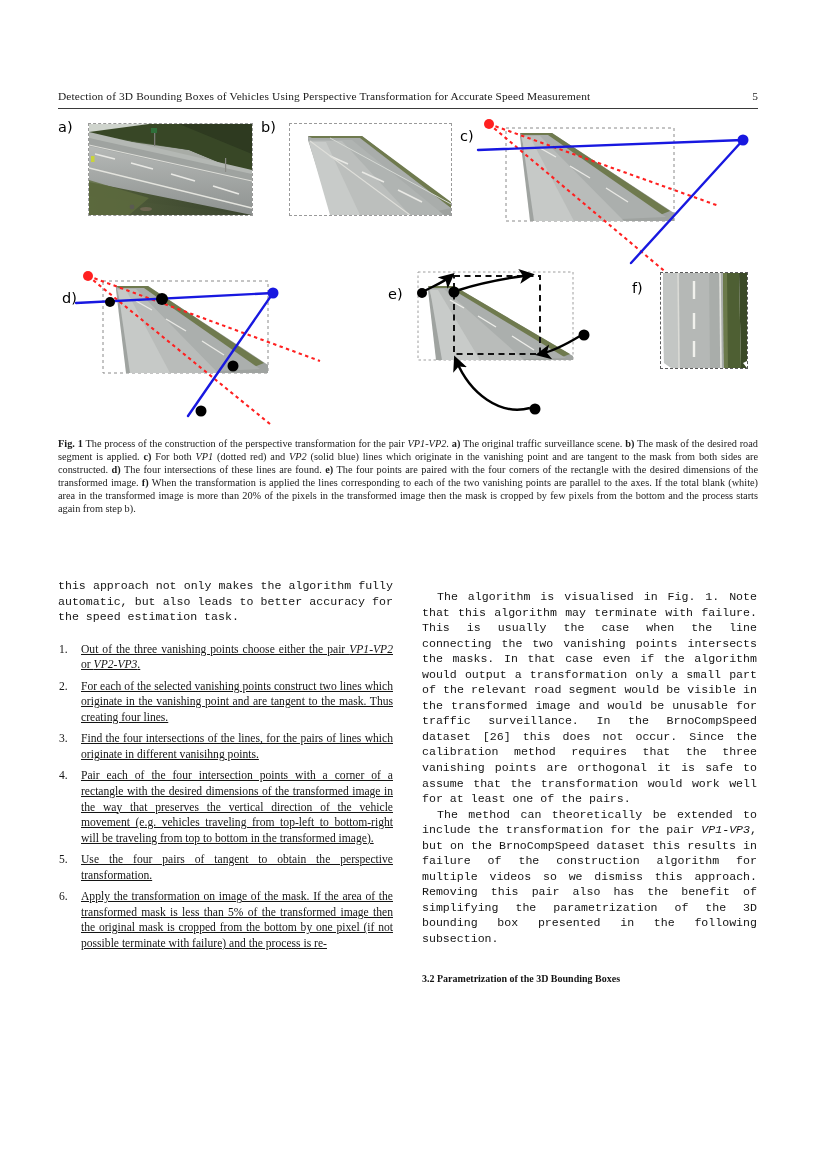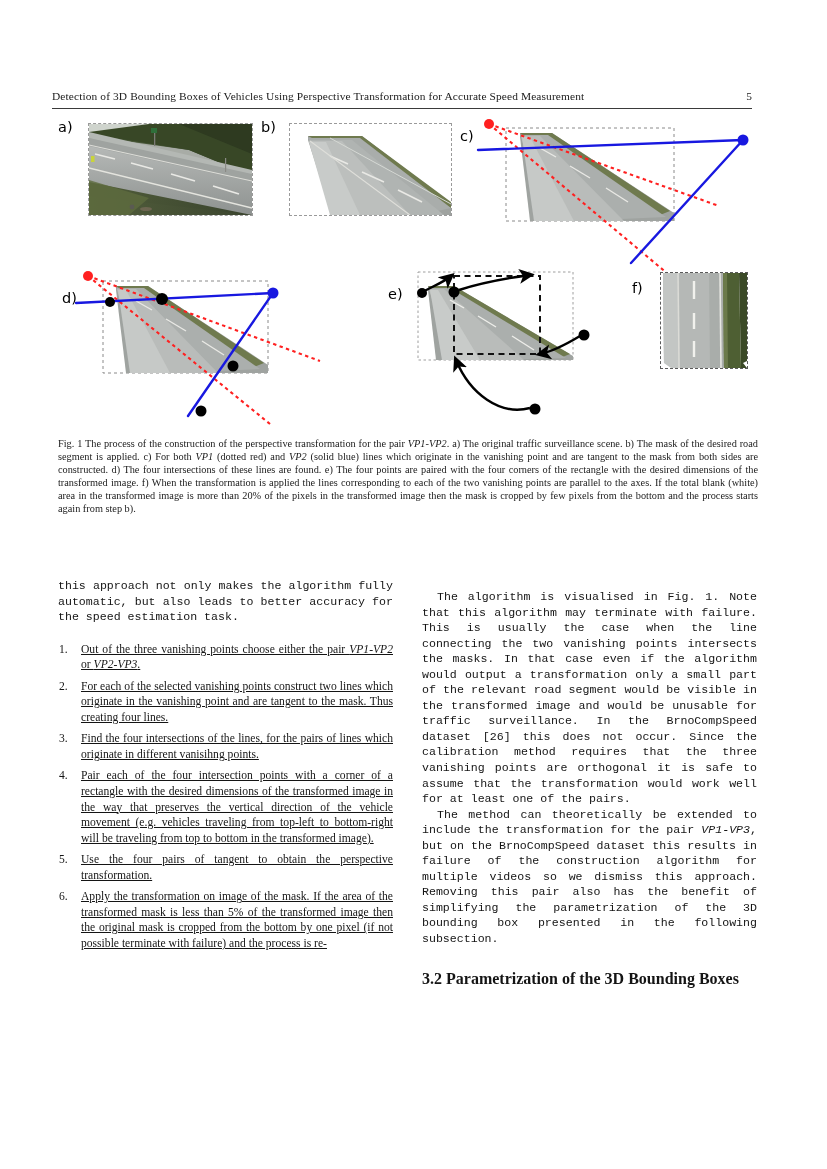--- a/index.html
+++ b/index.html
@@ -18,21 +18,21 @@
   .page {
     position: absolute;
     left: 0; top: 0;
     width: 827px;
     height: 1169px;
   }
 
   
   .runhead {
     position: absolute;
-    left: 52px; top: 90px;
+    left: 58px; top: 90px;
     width: 700px;
     height: 20px;
   }
   .runhead-title {
     position: absolute;
     left: 0; top: 0;
     font-size: 11.4px;
     letter-spacing: 0.12px;
     white-space: nowrap;
     color: #1a1a1a;
@@ -70,21 +70,21 @@
   
   .caption {
     position: absolute;
     left: 58px; top: 437px;
     width: 700px;
     font-size: 10.3px;
     line-height: 13.0px;
     text-align: justify;
     color: #1a1a1a;
   }
-  .caption b { font-weight: normal; }
+  .caption b { font-weight: bold; }
   .caption i { font-style: italic; }
 
   
   .col {
     position: absolute;
     top: 578px;
     width: 335px;
     font-size: 11.6px;
     line-height: 15.55px;
     text-align: justify;
@@ -113,21 +113,21 @@
   ol.steps > li::before {
     counter-increment: stepc;
     content: counter(stepc) ".";
     position: absolute;
     left: 1px;
     top: 0;
     width: 18px;
     text-align: left;
   }
   .sec-head {
-    font-size: 16px;
+    font-size: 10px;
     line-height: 16px;
     margin: 24px 0 0 0;
     color: #141414;
   }
   i.vp { font-style: italic; }
 </style>
 </head>
 <body>
 
 <div class="page">

